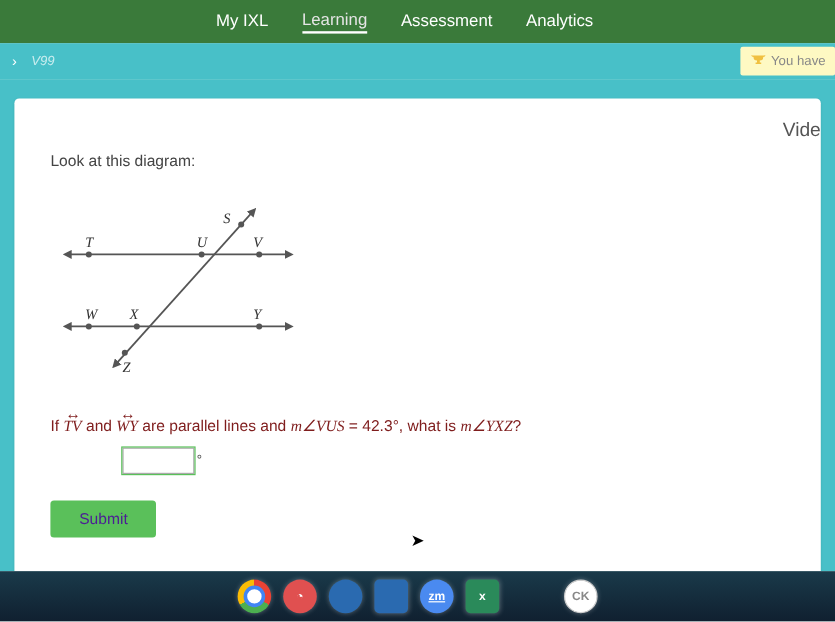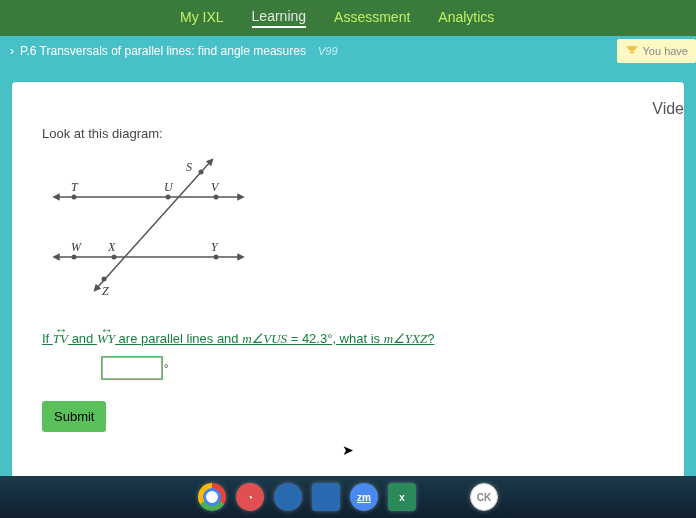--- a/index.html
+++ b/index.html
@@ -1,49 +1,49 @@
 <!DOCTYPE html>
 <html><head>
 <meta charset="utf-8">
 <style>
 * { margin: 0; padding: 0; box-sizing: border-box; font-family: Arial, Helvetica, sans-serif; }
 body { width: 696px; height: 518px; background: #d8e8e8; overflow: hidden; position: relative; }
 
 .topnav { background: #3a7a3a; height: 36px; display: flex; align-items: center; padding-left: 180px; gap: 28px; }
-.topnav-item { color: #bef264; font-size: 14px; cursor: pointer; padding-bottom: 2px; }
+.topnav-item { color: #ffffff; font-size: 14px; cursor: pointer; padding-bottom: 2px; }
 .topnav-item.active { color: #e5e5e5; border-bottom: 2px solid #fff; }
 
 .subbar { background: #48c0c8; height: 30px; display: flex; align-items: center; justify-content: space-between; padding: 0 10px; position: relative;}
 .subbar-left { color: #fff; font-size: 12px; display: flex; align-items: center; gap: 6px; }
 .subbar-left .chev { color: #fff; font-size: 12px; }
 .subbar-code { color: #e8f8f8; margin-left: 6px; font-size: 11px; opacity: .8; font-style: italic;}
 .trophy-box { background: #fef9c3; height: 24px; padding: 0 8px; display: flex; align-items: center; gap: 4px; border-radius: 2px; font-size: 11px; color: #888; position: absolute; right: 0; top: 3px; }
 .trophy-box svg { width: 14px; height: 14px; }
 
 .content-wrap { background: #48c0c8; padding: 16px 12px 0 12px; height: 410px; }
 .card { background: #fff; border-radius: 4px 4px 0 0; height: 100%; padding: 24px 30px; position: relative; box-shadow: 0 1px 2px rgba(0,0,0,.1); }
 .video-link { position: absolute; top: 18px; right: 0; color: #555; font-size: 16px; }
 
-.prompt { color: #444; font-size: 13px; margin-top: 20px; margin-bottom: 4px;}
+.prompt { color: #444; font-size: 13px; margin-top: 20px; margin-bottom: 19px;}
 
 .diagram { width: 210px; height: 150px; position: relative; margin-top: 4px; margin-left: 4px;}
 .diagram line { stroke: #555; stroke-width: 1.5; }
 .diagram .pt { fill: #555; }
 .diagram text { font-size: 12px; font-style: italic; fill: #333; font-family: 'Times New Roman', serif;}
 
-.question { color: #15803d; font-size: 13px; margin-top: 28px; text-decoration: underline; }
+.question { color: #7f1d1d; font-size: 13px; margin-top: 28px; }
 .math-over { display: inline-block; position: relative; font-style: italic; font-family: 'Times New Roman', serif;}
 .math-over::before { content: "↔"; position: absolute; top: -10px; left: 0; right: 0; text-align: center; font-style: normal; letter-spacing: -1px;}
 .angle { font-style: italic; font-family: 'Times New Roman', serif;}
 
 .answer-row { margin-top: 10px; margin-left: 60px; display: flex; align-items: center; gap: 2px; }
 .answer-input { width: 60px; height: 22px; border: 1px solid #aaa; outline: 1px solid #5ac05a; font-size: 12px; padding: 0 4px;}
 .deg { font-size: 11px; color: #444;}
 
-.submit-btn { background: #5ac05a; color: #000000; border: none; padding: 8px 12px; font-size: 13px; border-radius: 3px; margin-top: 22px; cursor: pointer; text-align: right; }
+.submit-btn { background: #5ac05a; color: #4c1d95; border: none; padding: 8px 24px; font-size: 13px; border-radius: 3px; margin-top: 22px; cursor: pointer; text-align: right; }
 
 .taskbar { position: absolute; bottom: 0; left: 0; right: 0; height: 42px; background: linear-gradient(#1a3a4a,#102030); display: flex; align-items: center; justify-content: center; gap: 10px; }
 .tb-icon { width: 28px; height: 28px; border-radius: 50%; background: #fff; display: flex; align-items: center; justify-content: center; font-size: 10px; font-weight: bold; box-shadow: 0 0 4px rgba(255,255,255,.3);}
 .tb-chrome{ background: conic-gradient(#ea4335 0 120deg,#4caf50 120deg 240deg,#fbbc05 240deg 360deg); position: relative;}
 .tb-chrome::after{content:"";position:absolute;width:12px;height:12px;background:#fff;border:3px solid #4285f4;border-radius:50%;}
 .tb-red{ background:#e05050; color:#fff;}
 .tb-blue{ background:#2a6ab0;}
 .tb-word{ background:#2a6ab0; color:#fff; border-radius:4px;}
 .tb-zm{ background:#4a8af0; color:#fff; font-size:10px;text-decoration:underline;}
 .tb-xl{ background:#2a8a5a; color:#fff; border-radius:4px; font-size:10px;}
@@ -57,21 +57,20 @@
 <div class="topnav">
   <span class="topnav-item">My IXL</span>
   <span class="topnav-item active">Learning</span>
   <span class="topnav-item">Assessment</span>
   <span class="topnav-item">Analytics</span>
 </div>
 
 <div class="subbar">
   <div class="subbar-left">
     <span class="chev">›</span>
-    <span>P.6 Transversals of parallel lines: find angle measures</span>
     <span class="subbar-code">V99</span>
   </div>
   <div class="trophy-box">
     <svg viewBox="0 0 24 24">
         <path fill="#f0c040" d="M5 4h14v2a5 5 0 01-5 5v3h2v2H8v-2h2v-3a5 5 0 01-5-5V4zm-2 0h2v2a3 3 0 01-3-3h1zm18 0h-2v2a3 3 0 003-3h-1z"></path>
       </svg>
     <span>You have</span>
   </div>
 </div>
 

